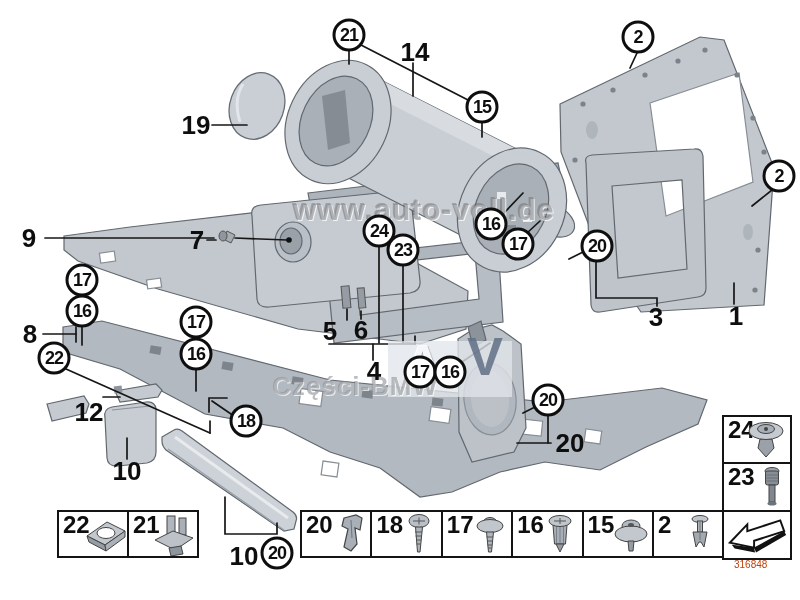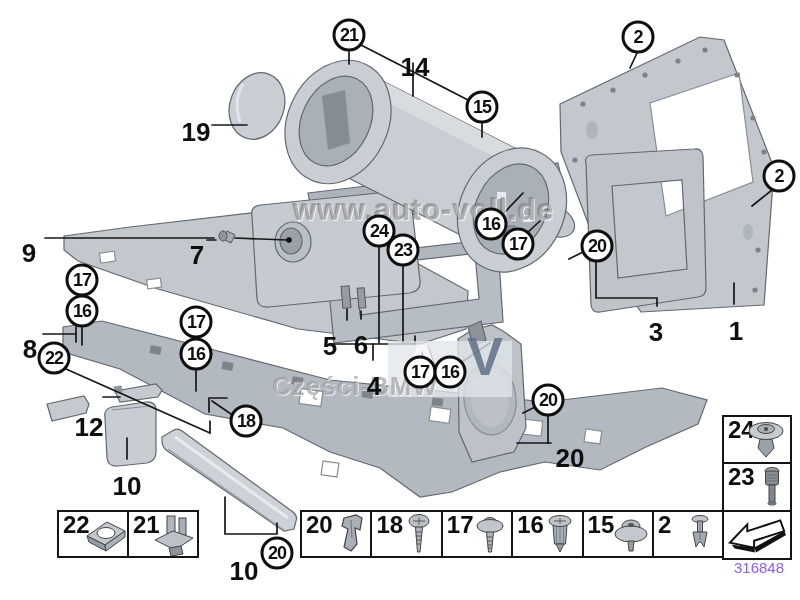--- a/index.html
+++ b/index.html
@@ -14,34 +14,34 @@
            letter-spacing:1px;color:rgba(138,142,147,.58);
            text-shadow:1px 1px 0 rgba(255,255,255,.7);}
   .wm-box{position:absolute;left:388px;top:341px;width:124px;height:56px;z-index:2;
           background:rgba(226,230,235,.78);}
   .wm-a{position:absolute;left:403px;top:336px;z-index:2;font-weight:bold;font-size:54px;line-height:1;
         color:rgba(252,253,255,.92);text-shadow:1px 1px 1px rgba(120,125,132,.6);}
   .wm-v{position:absolute;left:467px;top:329px;z-index:2;font-weight:bold;font-size:54px;line-height:1;
         color:rgba(96,112,134,.85);}
   
   .lbl{position:absolute;z-index:4;transform:translate(-50%,-50%);
-       font-weight:bold;font-size:26px;color:#0e0e0e;white-space:nowrap;margin-top:15px;}
+       font-weight:bold;font-size:26px;color:#0e0e0e;white-space:nowrap;}
   .circ{position:absolute;z-index:4;transform:translate(-50%,-50%);width:33px;height:33px;
         box-sizing:border-box;border:3px solid #0e0e0e;border-radius:50%;background:#fff;
         display:flex;align-items:center;justify-content:center;
         font-weight:bold;font-size:18px;color:#0e0e0e;letter-spacing:-1px;}
   
   .lg-row{position:absolute;display:flex;z-index:3;}
   .lg-col{position:absolute;display:flex;flex-direction:column;z-index:3;}
   .box{box-sizing:border-box;border:2px solid #141414;background:#fff;position:relative;}
   .lg-row .box + .box{margin-left:-2px;}
   .lg-col .box + .box{margin-top:-2px;}
   .box .num{position:absolute;top:0px;left:4px;font-weight:bold;font-size:24px;color:#0e0e0e;line-height:1.1;}
   .box svg{position:absolute;right:0;bottom:0;}
-  .docnum{position:absolute;left:734px;top:559px;z-index:3;font-size:15px;color:#8b5cf6;}
+  .docnum{position:absolute;left:734px;top:559px;z-index:3;font-size:10px;color:#c2410c;}
 </style>
 </head>
 <body>
 
 <div class="stage">
 
   <svg class="art" width="800" height="600" viewBox="0 0 800 600">
 
     <g stroke="#62686f" stroke-width="1.2">
       <path d="M64,236 L130,227 L285,209 L332,217 L468,291 L466,329 L420,344 L298,329 L158,289 L78,261 L64,250 Z" fill="#c3c8ce"></path>
@@ -208,21 +208,21 @@
     </g>
   </svg>
 
   <div class="wm-box"></div>
   <div class="wm-a">A</div>
   <div class="wm-v">V</div>
   <div class="wm-site">www.auto-voll.de</div>
   <div class="wm-shop">Części-BMW</div>
 
   <div class="lbl" style="left:415px;top:52px">14</div>
-  <div class="lbl" style="left:196px;top:117px">19</div>
+  <div class="lbl" style="left:196px;top:125px">19</div>
   <div class="lbl" style="left:29px;top:238px">9</div>
   <div class="lbl" style="left:197px;top:240px">7</div>
   <div class="lbl" style="left:30px;top:334px">8</div>
   <div class="lbl" style="left:89px;top:412px">12</div>
   <div class="lbl" style="left:127px;top:471px">10</div>
   <div class="lbl" style="left:244px;top:556px">10</div>
   <div class="lbl" style="left:330px;top:331px">5</div>
   <div class="lbl" style="left:361px;top:330px">6</div>
   <div class="lbl" style="left:374px;top:371px">4</div>
   <div class="lbl" style="left:656px;top:317px">3</div>

